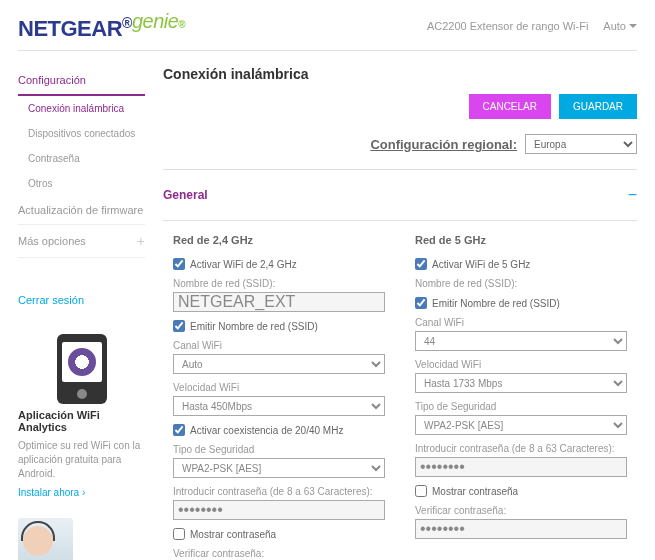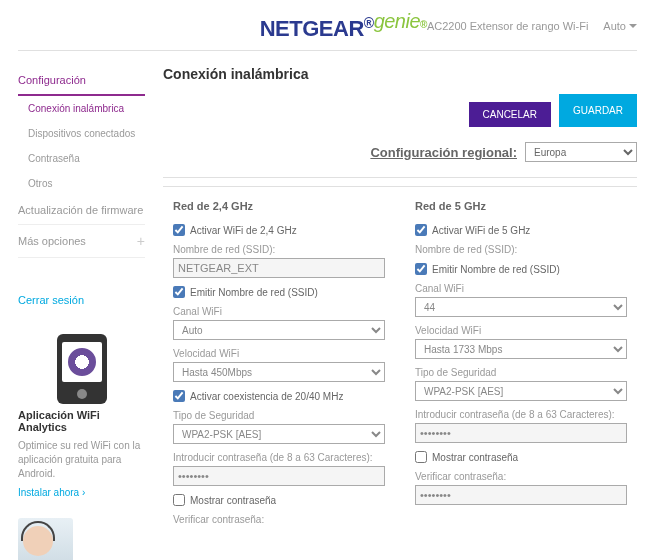--- a/index.html
+++ b/index.html
@@ -1,17 +1,17 @@
 <!DOCTYPE html>
 <html><head>
 <meta charset="utf-8">
 <style>
 * { box-sizing: border-box; margin: 0; padding: 0; }
 body { font-family: Arial, sans-serif; font-size: 11px; color: #666; background: #fff; width: 655px; }
-.header { display: flex; justify-content: flex-end; align-items: center; padding: 10px 18px 8px; }
+.header { display: flex; justify-content: space-between; align-items: center; padding: 10px 18px 8px; }
 .logo { font-size: 22px; font-weight: bold; letter-spacing: -0.5px; }
 .logo-net { color: #2b3a8f; }
 .logo-reg { color: #2b3a8f; font-size: 14px; vertical-align: super; }
 .logo-genie { color: #8bc53f; font-weight: normal; font-style: italic; font-size: 20px; vertical-align: super; }
 .logo-genie-reg { color: #8bc53f; font-size: 10px; vertical-align: super; }
 .hdr-right { display: flex; align-items: center; gap: 15px; font-size: 11px; color: #999; }
 .auto { display: flex; align-items: center; gap: 3px; cursor: pointer; }
 .chev-down { width: 0; height: 0; border-left: 4px solid transparent; border-right: 4px solid transparent; border-top: 4px solid #999; }
 .hr-top { border: none; border-top: 1px solid #e0e0e0; margin: 0 18px; }
 .layout { display: flex; }
@@ -32,38 +32,38 @@
 .promo-text { font-size: 10px; color: #999; line-height: 1.4; margin-bottom: 6px; }
 .promo-link { font-size: 10px; color: #00a9e0; }
 .promo-link::after { content: " ›"; }
 .help-img { width: 55px; height: 45px; background: linear-gradient(#e8f0f5, #d0dde5); border-radius: 3px; margin-top: 20px; margin-bottom: 5px; position: relative; overflow: hidden; }
 .help-face { position: absolute; width: 30px; height: 30px; background: #f0d0b8; border-radius: 50%; top: 8px; left: 5px; }
 .help-headset { position: absolute; width: 34px; height: 20px; border: 2px solid #444; border-bottom: none; border-radius: 17px 17px 0 0; top: 3px; left: 3px; }
 .main { flex: 1; padding: 15px 18px 0 18px; }
 .page-title { font-size: 14px; color: #333; font-weight: bold; margin-bottom: 12px; }
 .btn-row { display: flex; justify-content: flex-end; gap: 8px; margin-bottom: 15px; }
 .btn { padding: 7px 14px; font-size: 10px; border: none; cursor: pointer; color: #fff; }
-.btn-cancel { background: #4c1d95; margin-top: 8px; }
+.btn-cancel { background: #d946ef; }
 .btn-save { background: #00a9e0; }
 .region-row { display: flex; justify-content: flex-end; align-items: center; gap: 8px; margin-bottom: 15px; }
 .region-label { font-size: 13px; color: #666; font-weight: bold; text-decoration: underline; }
 .select { font-size: 10px; padding: 2px 4px; border: 1px solid #aaa; background: #fff; color: #666; height: 20px; }
 .region-sel { width: 112px; }
 .hr-sec { border: none; border-top: 1px solid #e0e0e0; margin: 8px 0; }
 .sec-head { display: flex; justify-content: space-between; align-items: center; padding: 8px 0; }
 .sec-title { color: #8e2a8e; font-size: 12px; font-weight: bold; }
 .collapse { color: #00a9e0; font-size: 16px; cursor: pointer; }
 .cols { display: flex; gap: 30px; padding: 5px 10px; }
 .col { flex: 1; }
 .col-title { font-size: 11px; color: #666; font-weight: bold; margin-bottom: 12px; }
 .field { margin-bottom: 8px; }
 .chk-row { display: flex; align-items: center; gap: 5px; font-size: 10px; color: #666; margin-bottom: 8px; }
 .chk { width: 12px; height: 12px; accent-color: #4a7ab8; }
 .label { font-size: 10px; color: #999; margin-bottom: 3px; }
-.input { width: 100%; font-size: 11px; padding: 7px 4px; border: 1px solid #aaa; background: #f5f5f5; color: #888; height: 20px; }
+.input { width: 100%; font-size: 16px; padding: 7px 4px; border: 1px solid #aaa; background: #f5f5f5; color: #888; height: 20px; }
 .sel-full { width: 100%; font-size: 10px; padding: 2px 4px; border: 1px solid #aaa; background: #fff; color: #888; height: 20px; }
 </style>
 </head>
 <body>
 
 <div class="header">
   <div class="logo">
     <span class="logo-net">NETGEAR</span><span class="logo-reg">®</span><span class="logo-genie">genie</span><span class="logo-genie-reg">®</span>
   </div>
   <div class="hdr-right">
@@ -113,20 +113,24 @@
     <div class="page-title">Conexión inalámbrica</div>
     <div class="btn-row">
       <button class="btn btn-cancel">CANCELAR</button>
       <button class="btn btn-save">GUARDAR</button>
     </div>
     <div class="region-row">
       <span class="region-label">Configuración regional:</span>
       <select class="select region-sel"><option>Europa</option></select>
     </div>
     <hr class="hr-sec">
+    <div class="sec-head">
+      <span class="sec-title">General</span>
+      <span class="collapse">−</span>
+    </div>
     <hr class="hr-sec">
 
     <div class="cols">
       <div class="col">
         <div class="col-title">Red de 2,4 GHz</div>
         <div class="chk-row">
             <input type="checkbox" class="chk" checked="" style="">
             <span>Activar WiFi de 2,4 GHz</span>
           </div>
         <div class="field"><div class="label">Nombre de red (SSID):</div><input class="input" value="NETGEAR_EXT" style=""></div>

